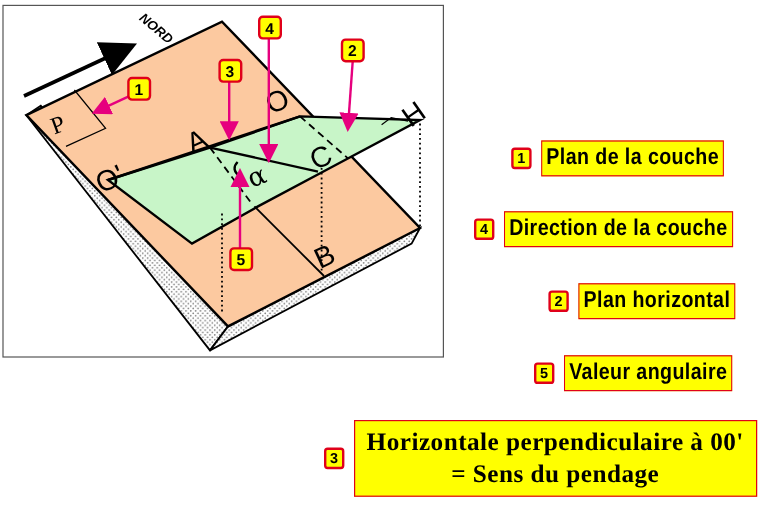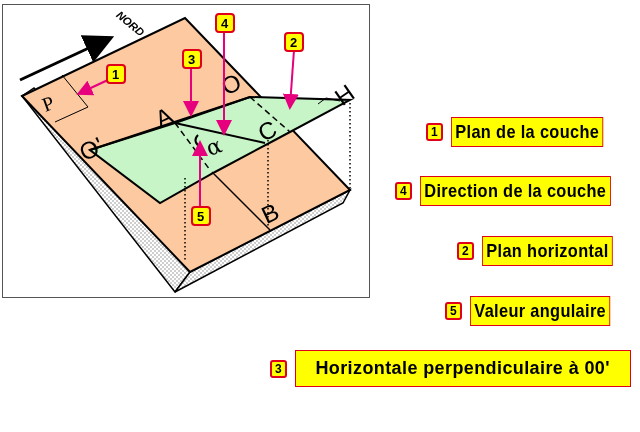--- a/index.html
+++ b/index.html
@@ -117,16 +117,17 @@
   <span class="label-box">Plan horizontal</span>
 </div>
 
 <div class="legend-row" style="left:445px; top:296px;">
   <span class="num-badge">5</span>
   <span class="label-box">Valeur angulaire</span>
 </div>
 
 <div class="legend-row" style="left:270px; top:350px;">
   <span class="num-badge">3</span>
-  <div class="label-box multi" style="transform:none; width:318px; font-size:18px;">
+  <div class="label-box multi" style="transform:none; width:318px; font-size:21px;font-family:Liberation Serif, serif;">
     <div>Horizontale perpendiculaire à 00'</div>
+    <div>= Sens du pendage</div>
   </div>
 </div>
 
 </body></html>

